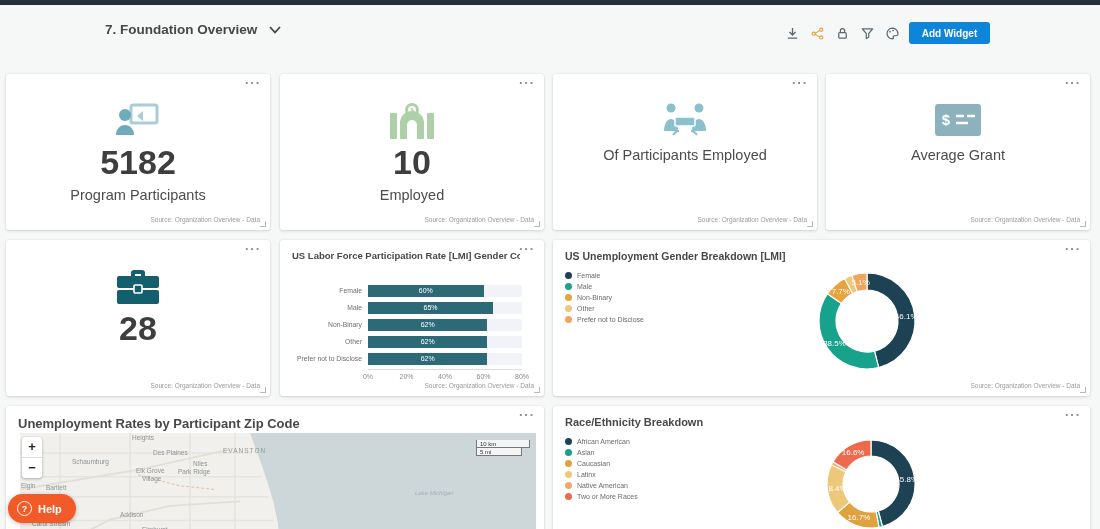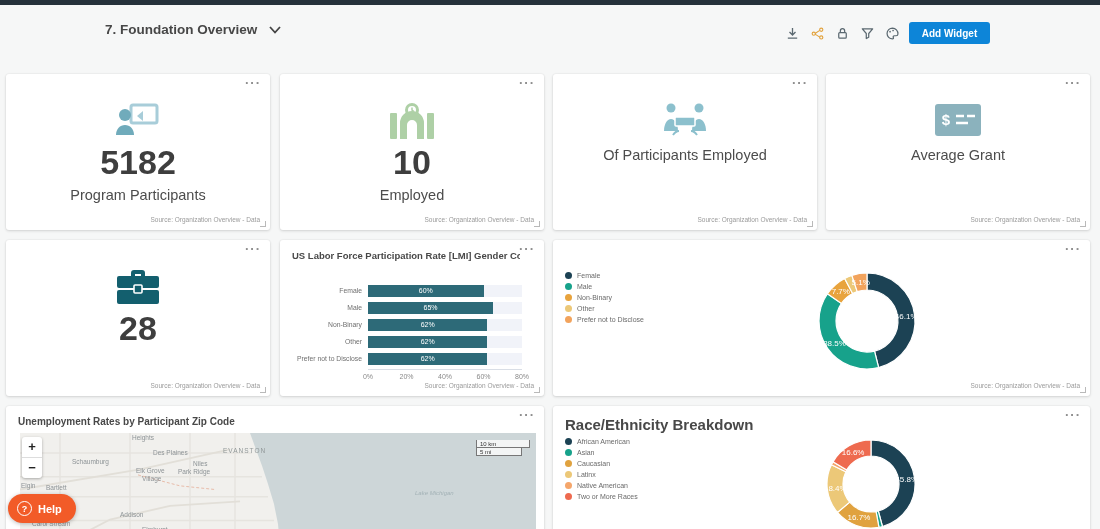--- a/index.html
+++ b/index.html
@@ -257,20 +257,21 @@
         <span class="tick" style="left: 75%;">60%</span>
         <span class="tick" style="left: 100%;">80%</span>
       </div>
   </div>
   <div class="source">Source: Organization Overview - Data</div>
   <div class="corner"></div>
 </section>
 
 <section class="card c7">
   <div class="kebab">···</div>
+  <div class="wtitle" style="font-size:10.5px">US Unemployment Gender Breakdown [LMI]</div>
   <div class="legend">
       <div class="legend-item">
         <span class="legend-dot" style="background: rgb(28, 66, 84);"></span>
         <span class="legend-label">Female</span>
       </div>
       <div class="legend-item">
         <span class="legend-dot" style="background: rgb(23, 162, 139);"></span>
         <span class="legend-label">Male</span>
       </div>
       <div class="legend-item">
@@ -296,21 +297,21 @@
       <path d="M -22.33 -42.49 A 48 48 0 0 1 -15.12 -45.56 L -9.76 -29.42 A 31 31 0 0 0 -14.42 -27.44 Z" fill="#ecc878" stroke="#fff" stroke-width="1.2"></path>
       <path d="M -15.12 -45.56 A 48 48 0 0 1 0.00 -48.00 L 0.00 -31.00 A 31 31 0 0 0 -9.76 -29.42 Z" fill="#f2a35c" stroke="#fff" stroke-width="1.2"></path>
       <text x="-6.3" y="-39.0" class="donut-label" text-anchor="middle" dy="0.32em">5.1%</text>
     </svg>
   <div class="source">Source: Organization Overview - Data</div>
   <div class="corner"></div>
 </section>
 
 <section class="card c8">
   <div class="kebab">···</div>
-  <div class="wtitle" style="font-size:10px">Unemployment Rates by Participant Zip Code</div>
+  <div class="wtitle" style="font-size:13px">Unemployment Rates by Participant Zip Code</div>
   <div class="map">
     <svg width="100%" height="100%" viewBox="0 0 516 135" preserveAspectRatio="none">
       <rect x="0" y="0" width="516" height="135" fill="#f1f0ed"></rect>
       <path d="M40 0v135M110 0v135M170 0v135M215 0v135" stroke="#e6e4df" stroke-width="1.5" fill="none"></path>
       <path d="M0 22h232M0 48h242M0 70h248M0 96h254M0 118h258" stroke="#e6e4df" stroke-width="1.5" fill="none"></path>
       <path d="M0 62 L120 40 L210 18" stroke="#e2dfd8" stroke-width="2" fill="none"></path>
       <path d="M20 135 L90 95 L150 80 L220 75" stroke="#e2dfd8" stroke-width="2" fill="none"></path>
       <path d="M118 46 L160 58 L195 62" stroke="#e7b9a6" stroke-width="1" stroke-dasharray="3 2" fill="none"></path>
       <path d="M230 0 L236 18 L242 36 L248 56 L254 78 L258 100 L261 135 L516 135 L516 0 Z" fill="#cdd6d8"></path>
     </svg>
@@ -337,21 +338,21 @@
     </div>
     <div class="scalebox">
       <div class="scale-km">10 km</div>
       <div class="scale-mi">5 mi</div>
     </div>
   </div>
 </section>
 
 <section class="card c9">
   <div class="kebab">···</div>
-  <div class="wtitle" style="font-size:15px">Race/Ethnicity Breakdown</div>
+  <div class="wtitle" style="font-size:11px">Race/Ethnicity Breakdown</div>
   <div class="legend">
       <div class="legend-item">
         <span class="legend-dot" style="background: rgb(28, 66, 84);"></span>
         <span class="legend-label">African American</span>
       </div>
       <div class="legend-item">
         <span class="legend-dot" style="background: rgb(23, 162, 139);"></span>
         <span class="legend-label">Asian</span>
       </div>
       <div class="legend-item">

